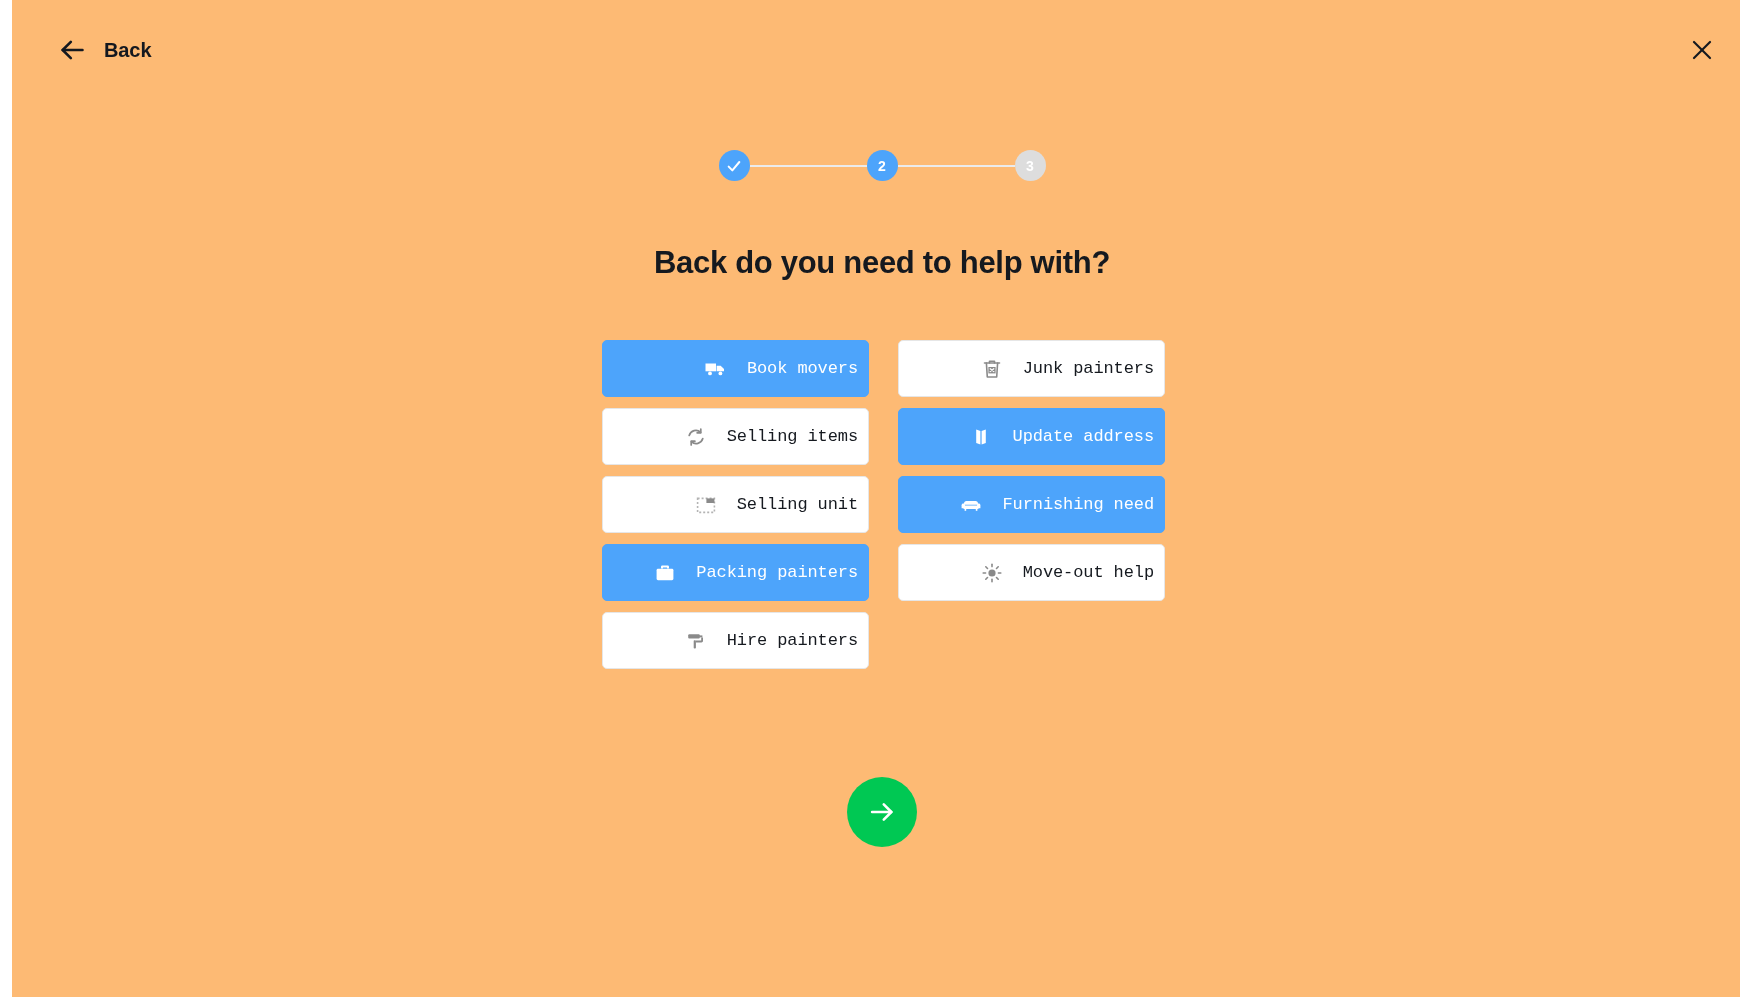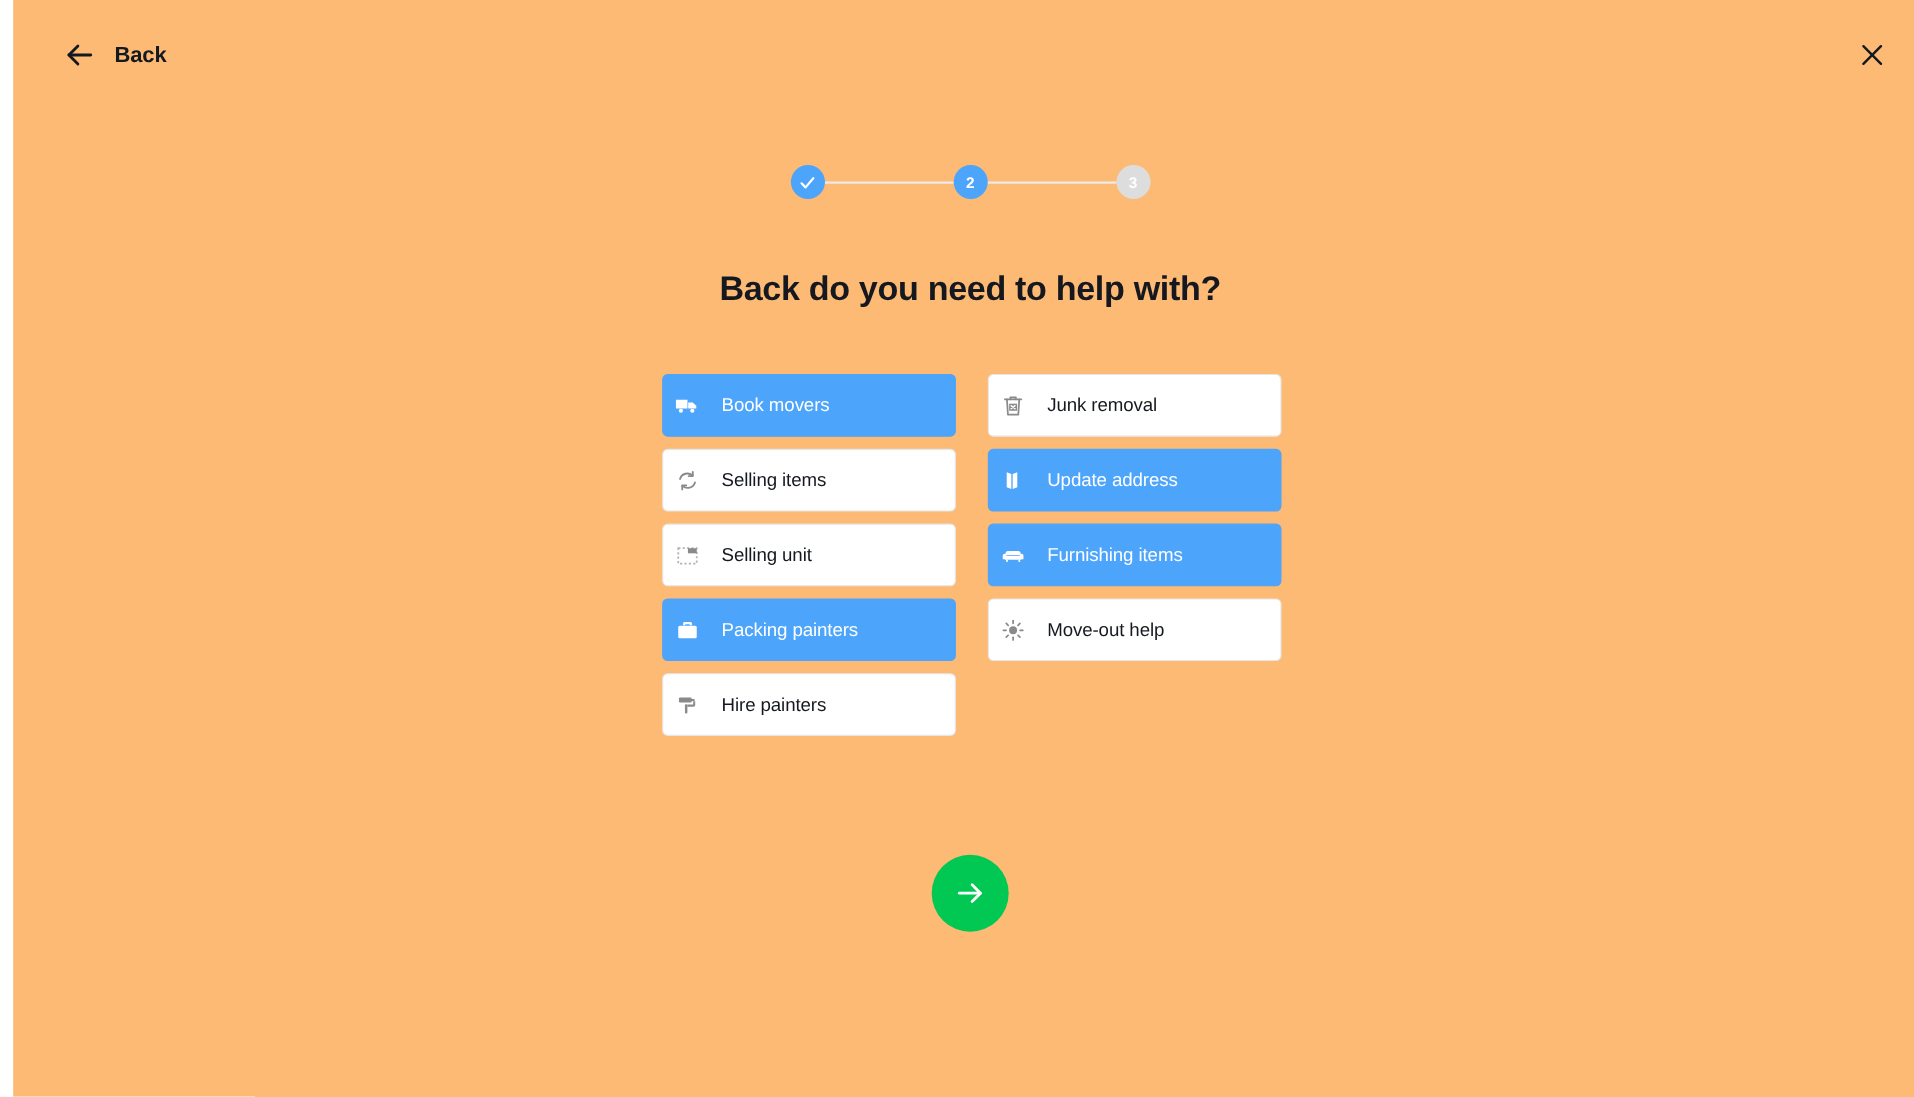--- a/index.html
+++ b/index.html
@@ -115,26 +115,26 @@
     display: grid;
     grid-template-columns: 267px 267px;
     column-gap: 29px;
     row-gap: 11px;
   }
   .option {
     height: 57px;
     border-radius: 5px;
     display: flex;
     align-items: center;
-    justify-content: flex-start;
+    justify-content: flex-end;
     gap: 19px;
     cursor: pointer;
     border: 1px solid #e6e6e6;
     background: #ffffff;
-    font-family: Liberation Sans, sans-serif;
+    font-family: Liberation Mono, monospace;
     padding: 0 10px;
   }
   .option .opt-icon {
     width: 24px;
     height: 24px;
     display: flex;
     align-items: center;
     justify-content: center;
     flex: 0 0 auto;
   }
@@ -232,21 +232,21 @@
     <button class="option">
       <span class="opt-icon">
         <svg width="24" height="24" viewBox="0 0 24 24" fill="none" stroke="#8a8a8a" stroke-width="1.6" stroke-linecap="round" stroke-linejoin="round">
           <path d="M4.5 6h15"></path>
           <path d="M9.5 6V4.2h5V6"></path>
           <path d="M6.4 6l.9 14h9.4l.9-14"></path>
           <rect x="8.4" y="10" width="7.2" height="6.4" fill="#8a8a8a" stroke="none"></rect>
           <path d="M10.2 11.8l3.6 2.8M13.8 11.8l-3.6 2.8" stroke="#ffffff" stroke-width="1.3"></path>
         </svg>
       </span>
-      <span class="opt-label">Junk removal</span>
+      <span class="opt-label">Junk painters</span>
     </button>
 
     <button class="option">
       <span class="opt-icon">
         <svg width="24" height="24" viewBox="0 0 24 24" fill="none" stroke="#8a8a8a" stroke-width="1.7" stroke-linecap="round" stroke-linejoin="round">
           <path d="M5.2 10.4a6.9 6.9 0 0 1 11.4-3"></path>
           <polyline points="16.8,4.1 16.8,7.8 13.1,7.8"></polyline>
           <path d="M18.8 13.6a6.9 6.9 0 0 1-11.4 3"></path>
           <polyline points="7.2,19.9 7.2,16.2 10.9,16.2"></polyline>
         </svg>
@@ -278,21 +278,21 @@
       <span class="opt-icon">
         <svg width="24" height="24" viewBox="0 0 24 24" fill="#ffffff">
           <path d="M5 10.6c0-1.5 1-2.6 2.4-2.6h9.2c1.4 0 2.4 1.1 2.4 2.6v1.1H5z"></path>
           <path d="M2.6 12.2c0-1 .8-1.7 1.7-1.7s1.7.7 1.7 1.7v3.1H2.6z"></path>
           <path d="M18 12.2c0-1 .8-1.7 1.7-1.7s1.7.7 1.7 1.7v3.1H18z"></path>
           <rect x="4.3" y="12.4" width="15.4" height="3.5" rx="1"></rect>
           <rect x="5.6" y="15.8" width="1.6" height="2"></rect>
           <rect x="16.8" y="15.8" width="1.6" height="2"></rect>
         </svg>
       </span>
-      <span class="opt-label">Furnishing items</span>
+      <span class="opt-label">Furnishing need</span>
     </button>
 
     <button class="option selected">
       <span class="opt-icon">
         <svg width="24" height="24" viewBox="0 0 24 24" fill="#ffffff">
           <path d="M9.2 4.4h5.6c.7 0 1.2.6 1.2 1.3v1.7h-2V6.4H10v1h-2V5.7c0-.7.5-1.3 1.2-1.3z"></path>
           <rect x="3.6" y="7.8" width="16.8" height="11.4" rx="1.4"></rect>
         </svg>
       </span>
       <span class="opt-label">Packing painters</span>

